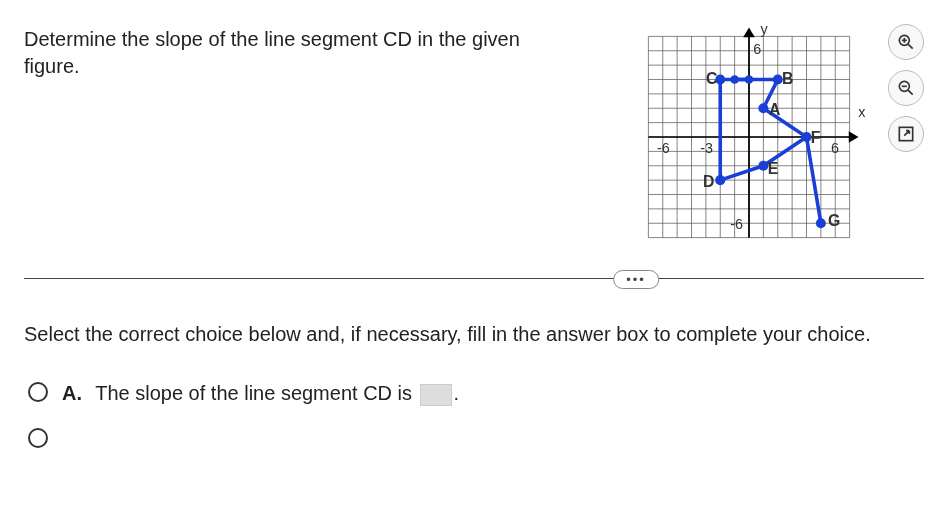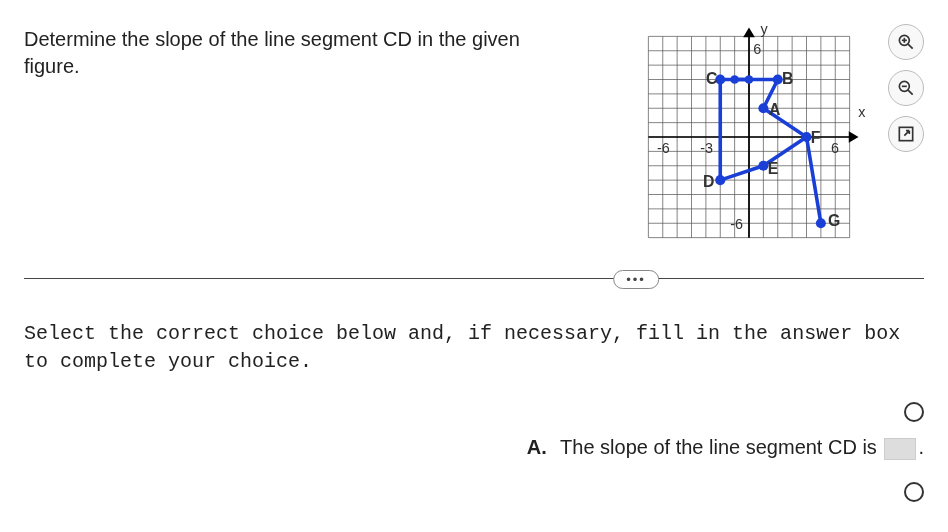--- a/index.html
+++ b/index.html
@@ -71,31 +71,29 @@
       transform: translateX(-50%);
       background: #fff;
       border: 1px solid #888;
       border-radius: 10px;
       padding: 1px 12px;
       font-size: 13px;
       color: #444;
       letter-spacing: 2px;
     }
     .prompt-text {
-      margin-bottom: 26px;
+      margin-bottom: 34px;
       line-height: 1.4;
-      font-family: Liberation Mono, monospace;
     }
     .choice {
       display: flex;
-      align-items: flex-end;
+      align-items: flex-start;
       gap: 14px;
       margin-bottom: 22px;
       padding-left: 4px;
-      flex-direction: column;
     }
     .radio {
       width: 20px;
       height: 20px;
       border: 2px solid #333;
       border-radius: 50%;
       flex-shrink: 0;
       background: #fff;
     }
     .choice-letter {

